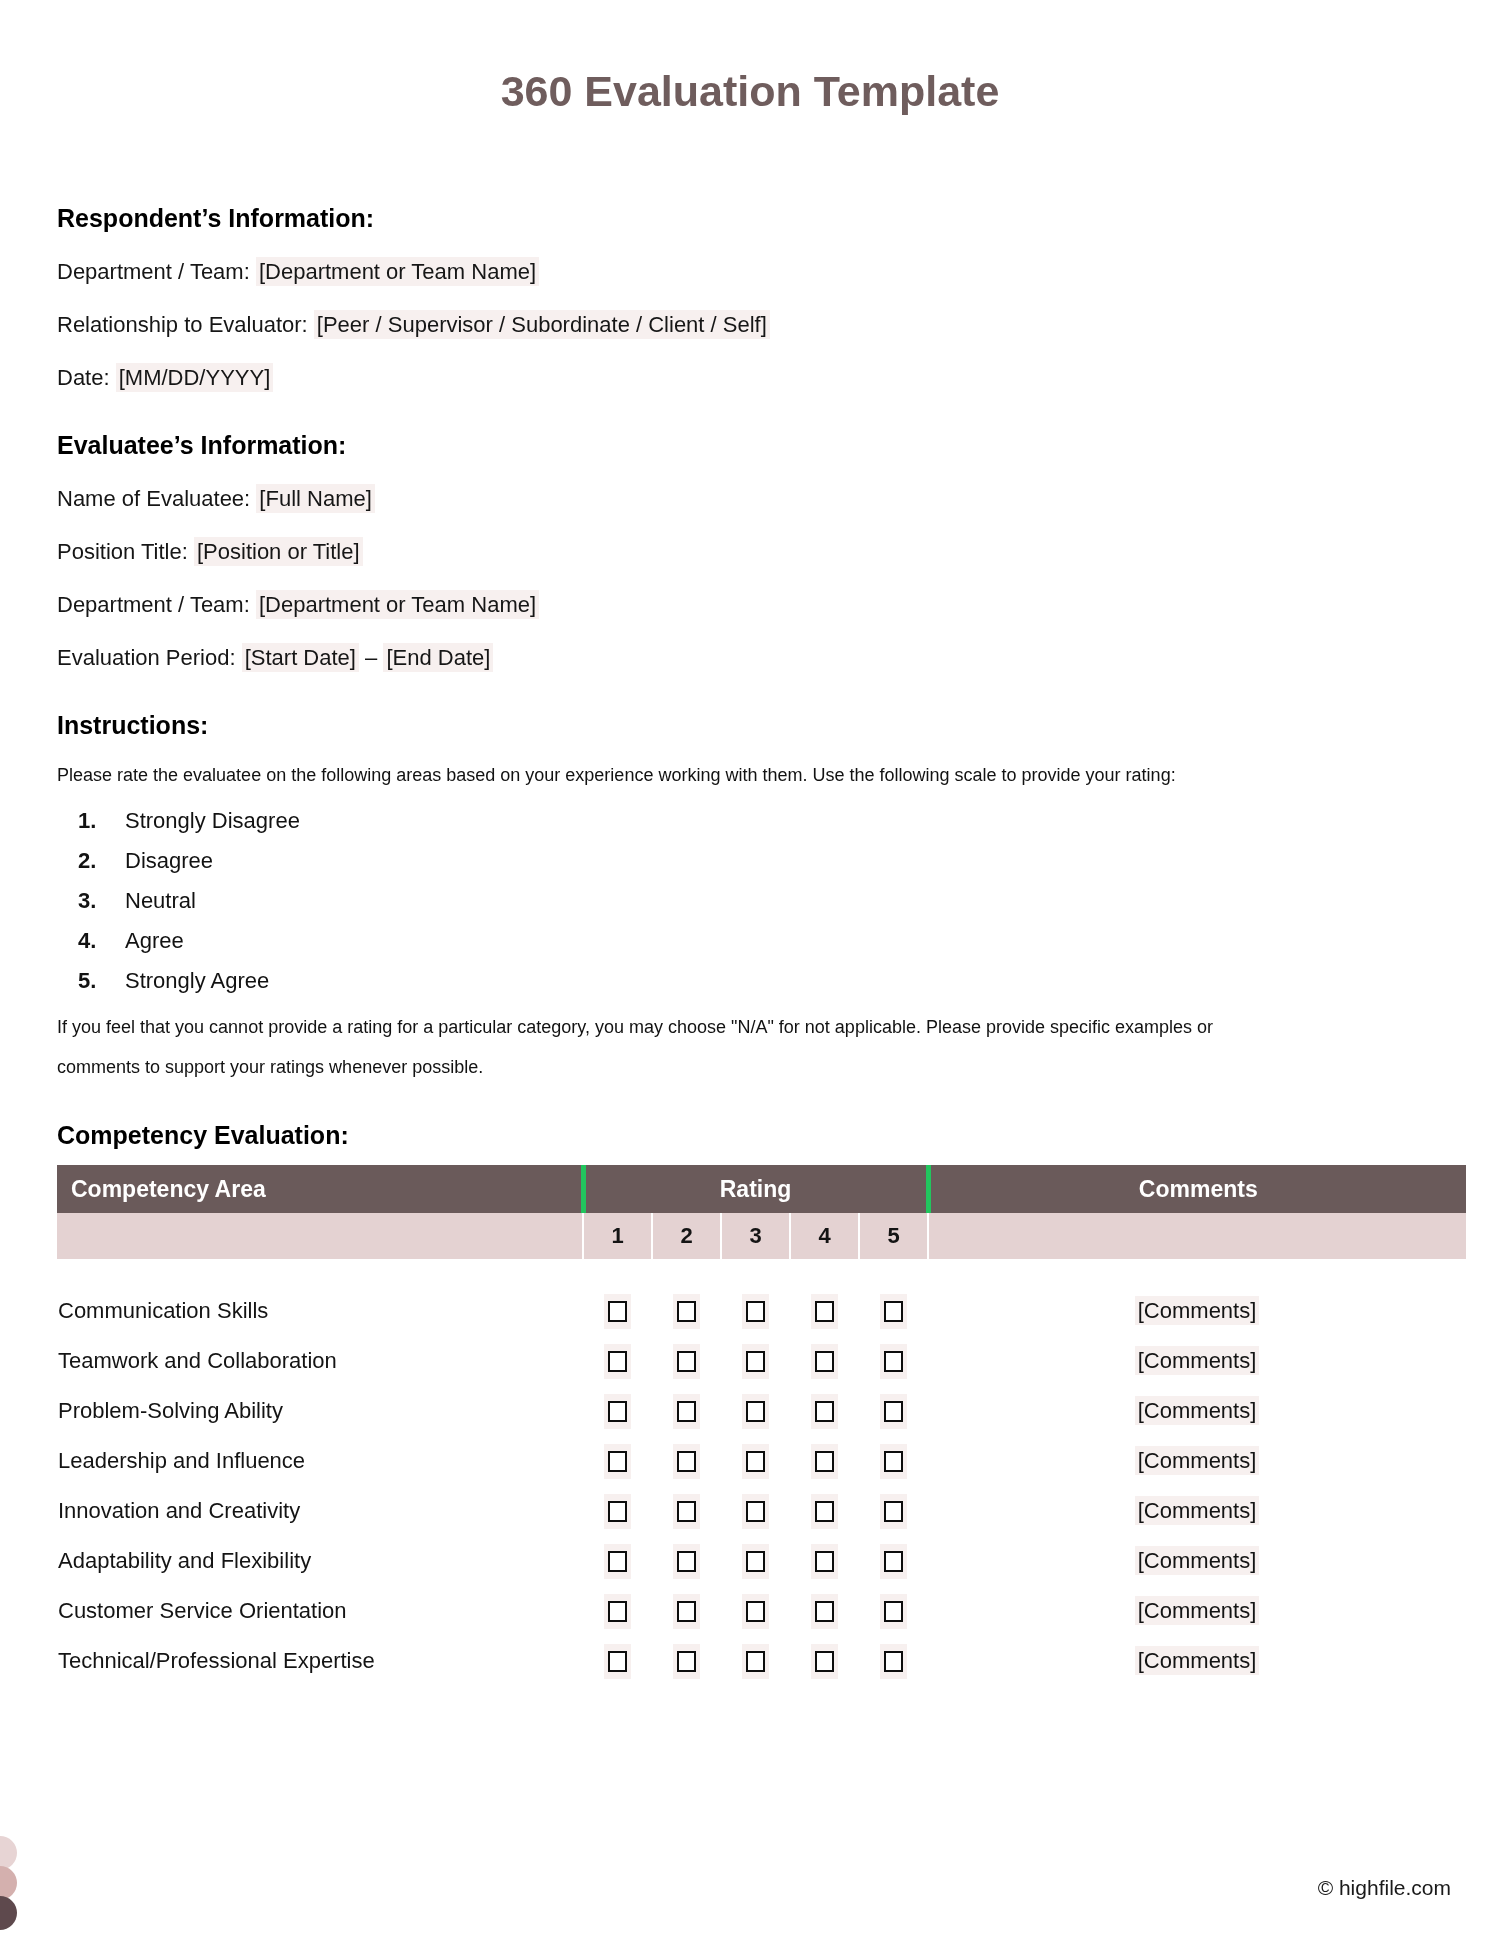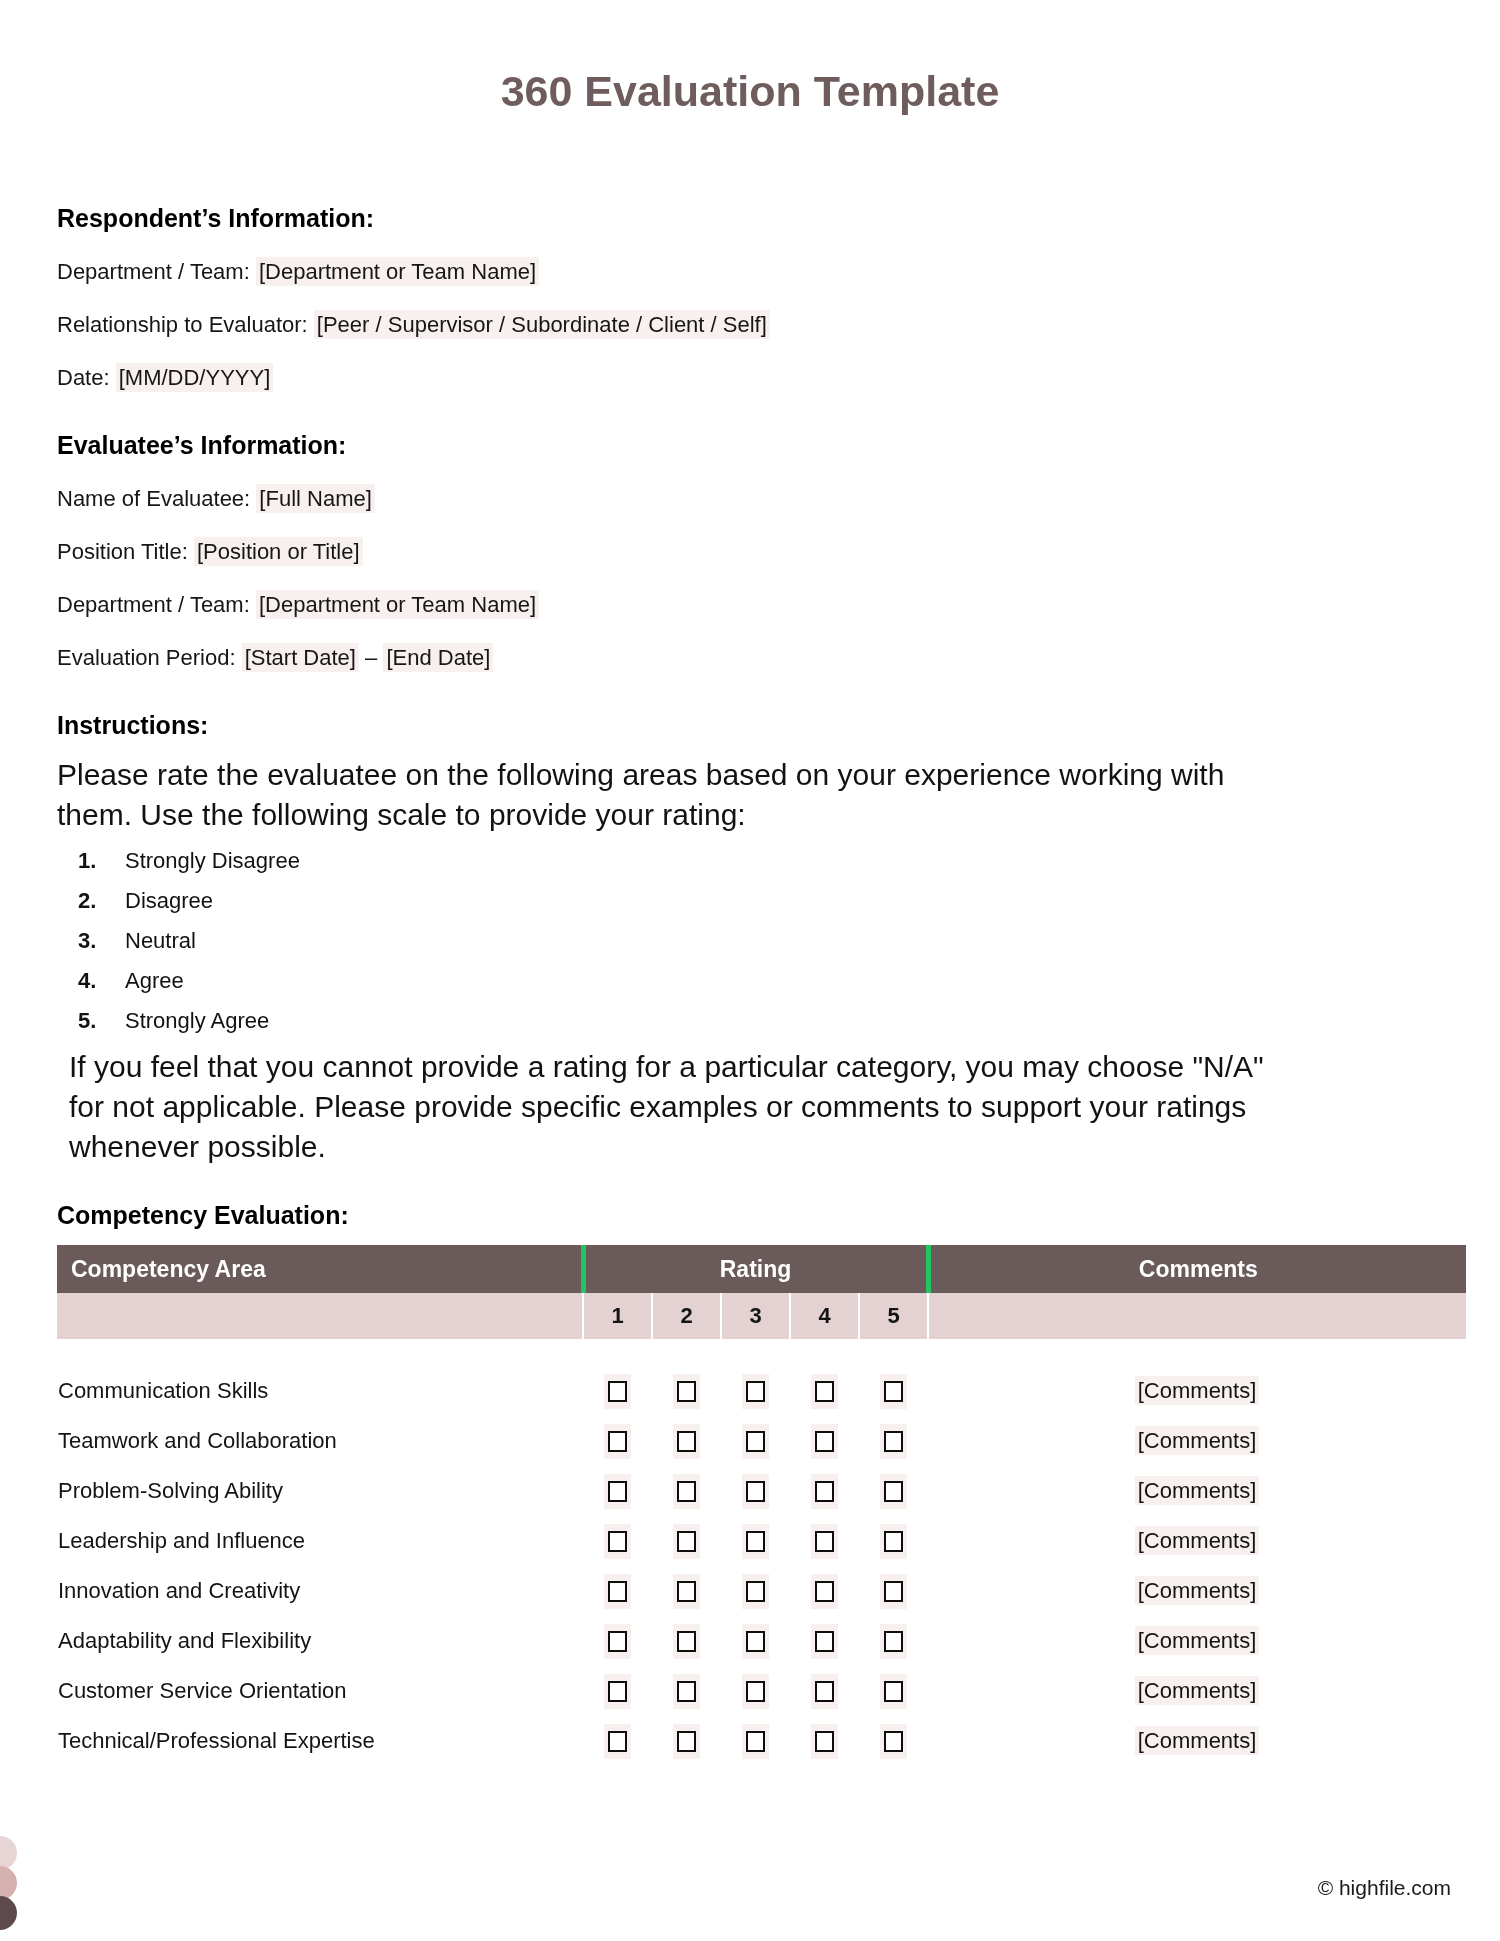--- a/index.html
+++ b/index.html
@@ -45,25 +45,25 @@
     color:#161616;
   }
   .ph {
     background:var(--highlight-bg,#f7f0ef);
     padding:2px 3px;
   }
 
   .para {
     margin-top:14px;
     max-width:1200px;
-    font-size:30px;
+    font-size:18px;
     line-height:40px;
     color:#121212;
   }
-  .para.note { margin-top:6px;margin-left:12px; }
+  .para.note { margin-top:6px; }
 
   .scale-list {
     list-style:none;
     margin:6px 0 0 21px;
     padding:0;
   }
   .scale-item {
     display:flex;
     font-size:22px;
     line-height:40px;

